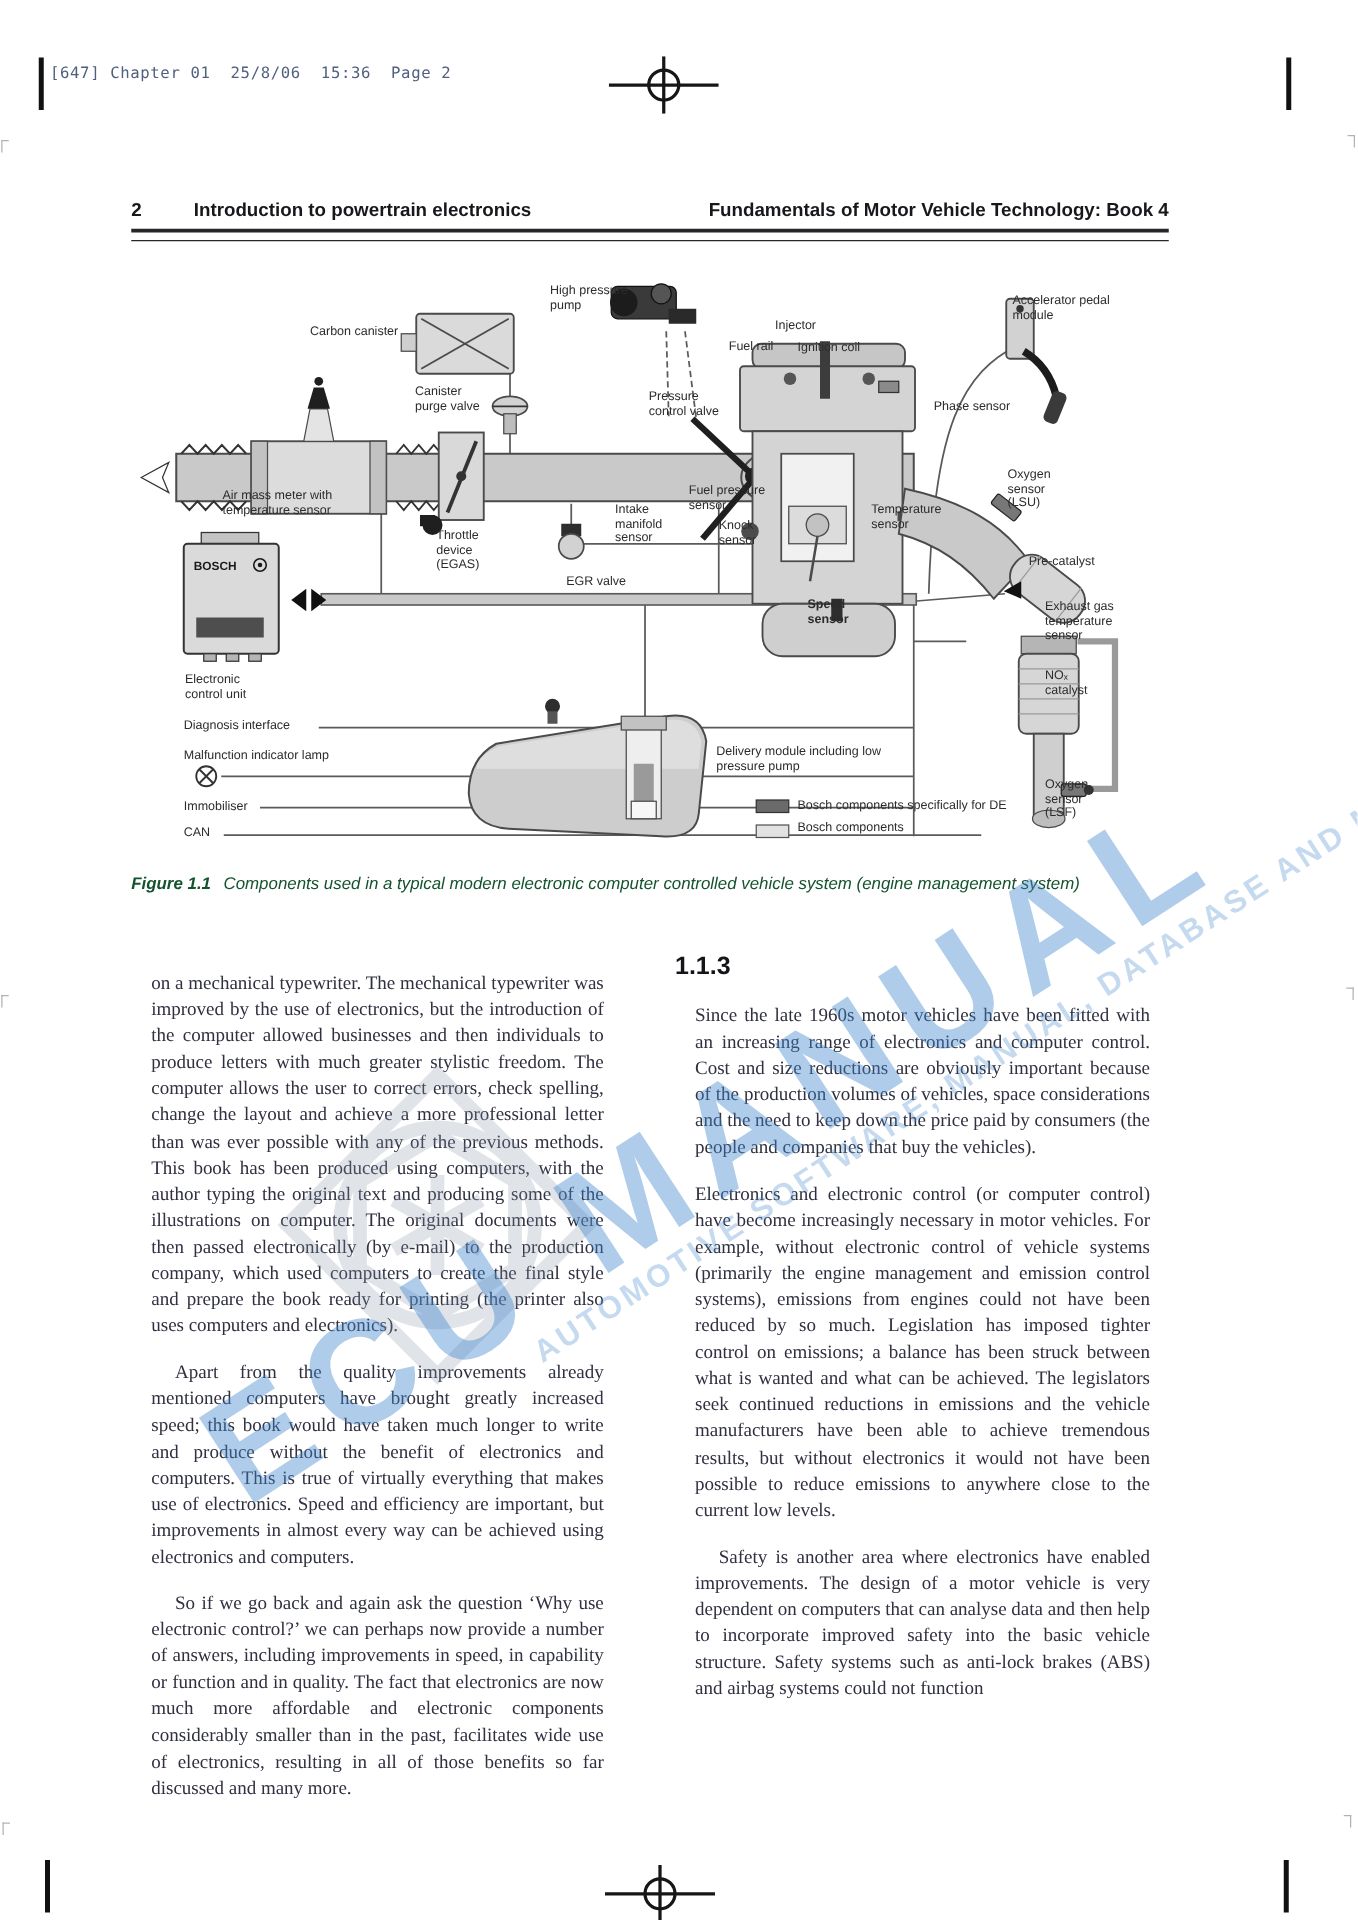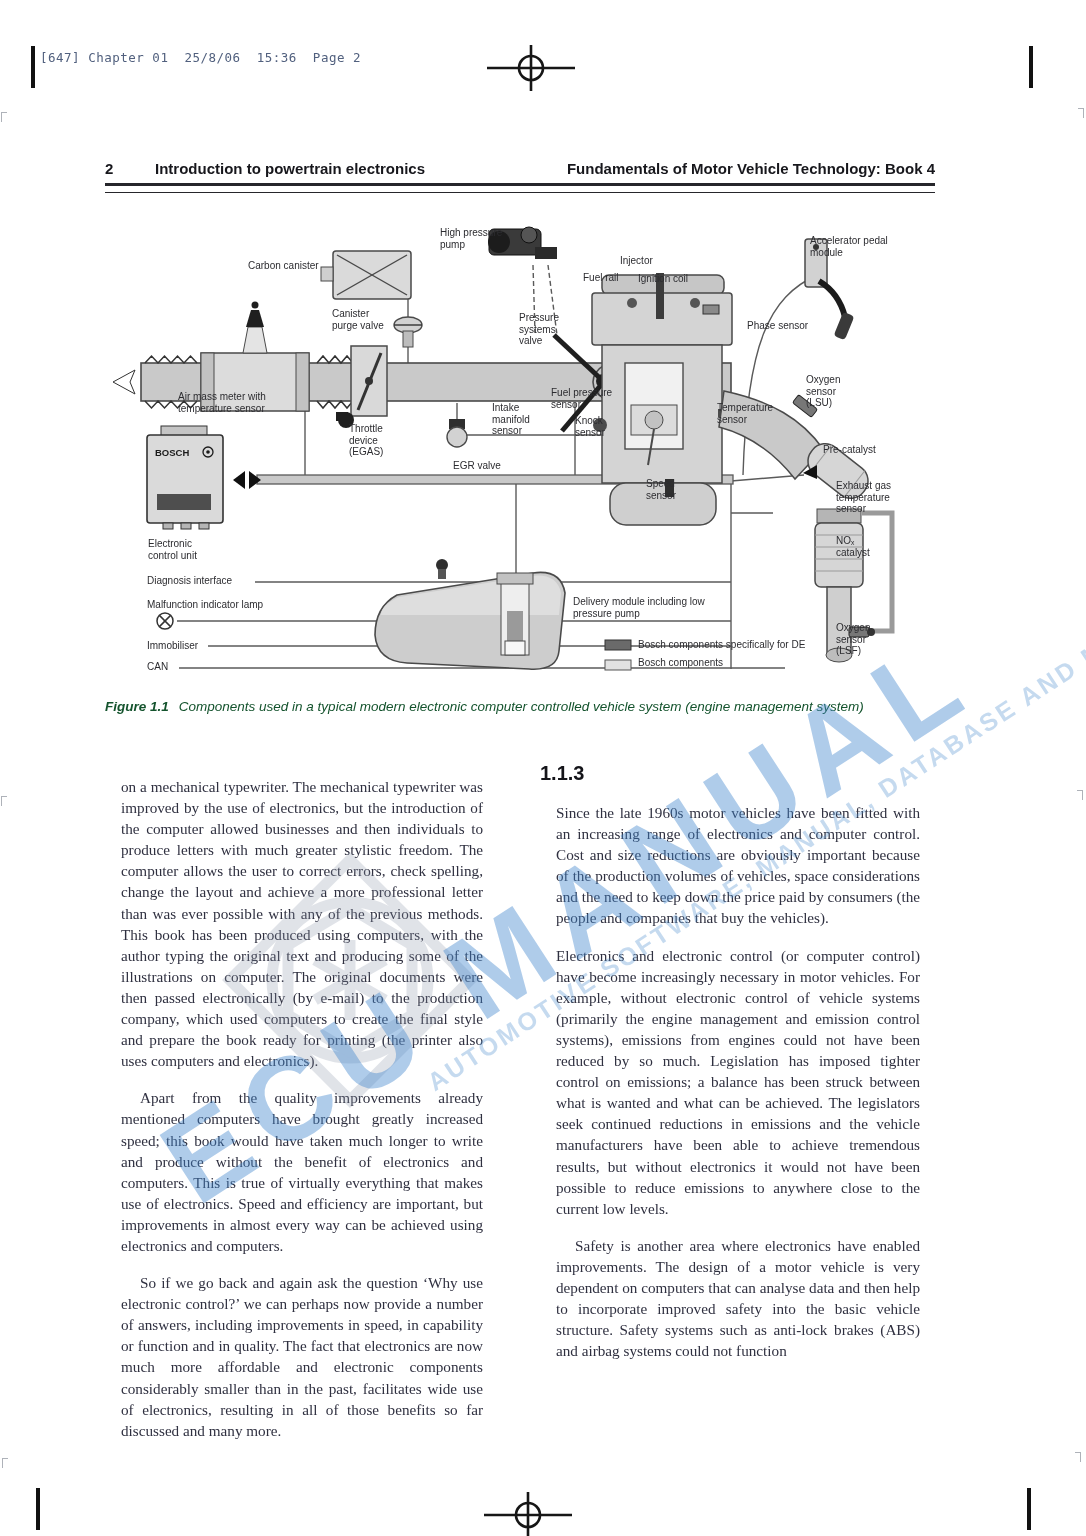--- a/index.html
+++ b/index.html
@@ -260,34 +260,34 @@
 
     <rect x="500" y="427" width="26" height="10" fill="#6a6a6a" stroke="#333"></rect>
     <rect x="500" y="447" width="26" height="10" fill="#e2e2e2" stroke="#555"></rect>
   </svg>
 
   <div class="dlabel" style="left:335px;top:14px;width:64px;">High pressure pump</div>
   <div class="dlabel" style="left:143px;top:47px;width:110px;">Carbon canister</div>
   <div class="dlabel" style="left:227px;top:95px;width:62px;">Canister purge valve</div>
   <div class="dlabel" style="left:73px;top:178px;width:135px;">Air mass meter with temperature sensor</div>
   <div class="dlabel" style="left:244px;top:210px;width:52px;">Throttle device (EGAS)</div>
-  <div class="dlabel" style="left:414px;top:99px;width:62px;">Pressure systems valve</div>
+  <div class="dlabel" style="left:414px;top:99px;width:62px;">Pressure control valve</div>
   <div class="dlabel" style="left:478px;top:59px;width:55px;">Fuel rail</div>
   <div class="dlabel" style="left:515px;top:42px;width:50px;">Injector</div>
   <div class="dlabel" style="left:533px;top:60px;width:75px;">Ignition coil</div>
   <div class="dlabel" style="left:606px;top:107px;width:90px;padding-left:36px;">Phase sensor</div>
   <div class="dlabel" style="left:705px;top:22px;width:78px;">Accelerator pedal module</div>
   <div class="dlabel" style="left:387px;top:189px;width:52px;">Intake manifold sensor</div>
   <div class="dlabel" style="left:446px;top:174px;width:66px;">Fuel pressure sensor</div>
   <div class="dlabel" style="left:470px;top:202px;width:42px;">Knock sensor</div>
-  <div class="dlabel" style="left:612px;top:189px;width:70px;">Temperature sensor</div>
+  <div class="dlabel" style="left:592px;top:189px;width:70px;">Temperature sensor</div>
   <div class="dlabel" style="left:701px;top:161px;width:48px;">Oxygen sensor (LSU)</div>
   <div class="dlabel" style="left:718px;top:231px;width:80px;">Pre-catalyst</div>
   <div class="dlabel" style="left:348px;top:247px;width:70px;">EGR valve</div>
-  <div class="dlabel" style="left:541px;top:265px;width:44px;">Speed sensor</div>
+  <div class="dlabel" style="left:541px;top:265px;width:44px;font-weight:bold;">Speed sensor</div>
   <div class="dlabel" style="left:731px;top:267px;width:78px;">Exhaust gas temperature sensor</div>
   <div class="dlabel" style="left:731px;top:322px;width:52px;">NOₓ catalyst</div>
   <div class="dlabel" style="left:731px;top:409px;width:48px;">Oxygen sensor (LSF)</div>
   <div class="dlabel" style="left:43px;top:325px;width:70px;">Electronic control unit</div>
   <div class="dlabel" style="left:42px;top:362px;width:140px;">Diagnosis interface</div>
   <div class="dlabel" style="left:42px;top:386px;width:190px;">Malfunction indicator lamp</div>
   <div class="dlabel" style="left:42px;top:427px;width:90px;">Immobiliser</div>
   <div class="dlabel" style="left:42px;top:448px;width:50px;">CAN</div>
   <div class="dlabel" style="left:468px;top:383px;width:170px;">Delivery module including low pressure pump</div>
   <div class="dlabel" style="left:533px;top:426px;width:250px;">Bosch components specifically for DE</div>

